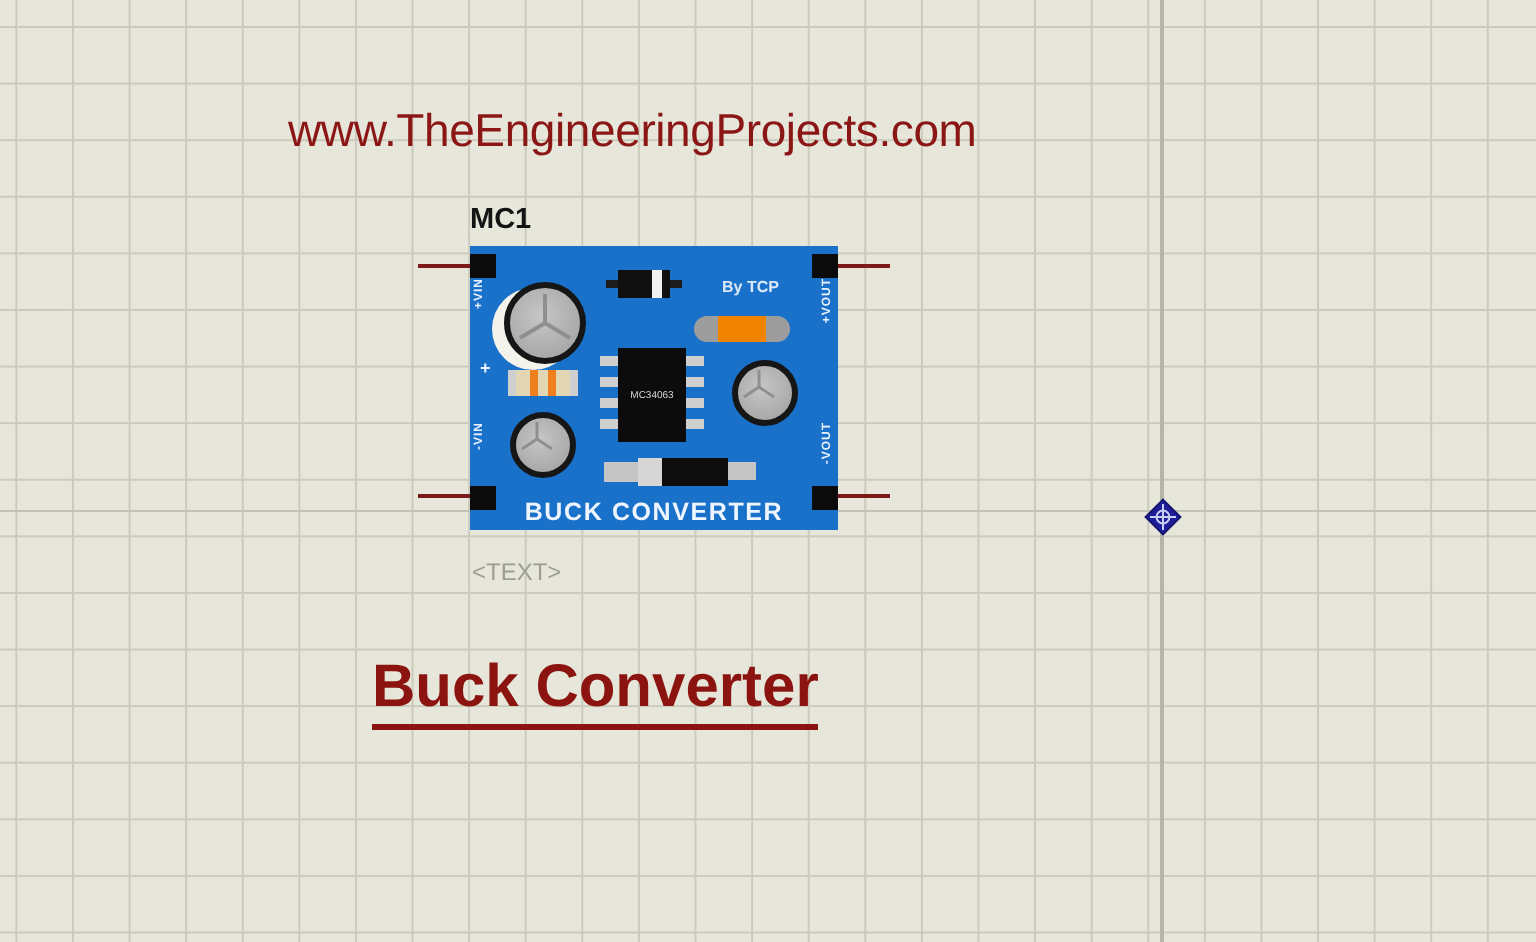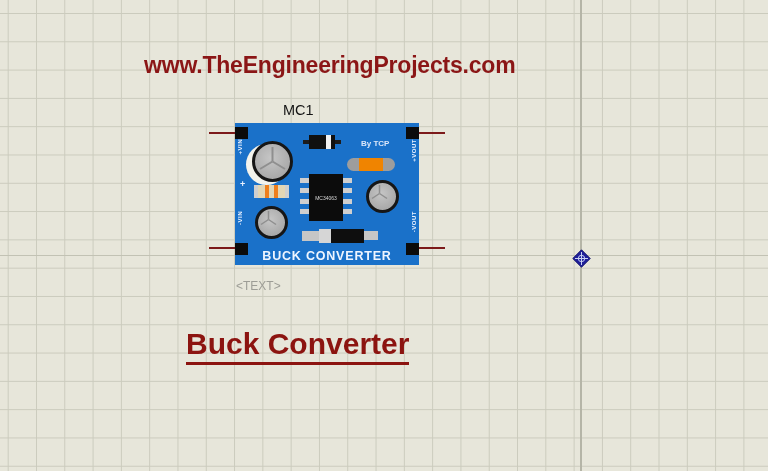--- a/index.html
+++ b/index.html
@@ -14,24 +14,24 @@
       linear-gradient(to bottom, #cbcbbd 1px, transparent 1px);
     background-size:28.3px 28.3px;
     background-position:7.7px 13px;
   }
   .abs{position:absolute;}
   .major-vline{left:580px;top:0;width:2px;height:471px;background:#b5b5a7;}
   .major-hline{left:0;top:255px;width:768px;height:1px;background:#c2c2b4;}
 
   .watermark{
     left:144px;top:52px;
-    font-size:23px;font-weight:700;letter-spacing:-0.2px;
+    font-size:23px;font-weight:400;letter-spacing:-0.2px;
     color:#8b1616;white-space:nowrap;
   }
-  .ref-label{left:235px;top:102px;font-size:14.5px;font-weight:400;color:#141414;margin-left:48px;}
+  .ref-label{left:235px;top:102px;font-size:14.5px;font-weight:700;color:#141414;}
 
   
   .pin{height:2px;width:26px;background:#7c1a1a;}
   .pin-lt{left:209px;top:132px;}
   .pin-lb{left:209px;top:247px;}
   .pin-rt{left:419px;top:132px;}
   .pin-rb{left:419px;top:247px;}
 
   
   .module{left:235px;top:123px;width:184px;height:142px;background:#1a71c9;}

